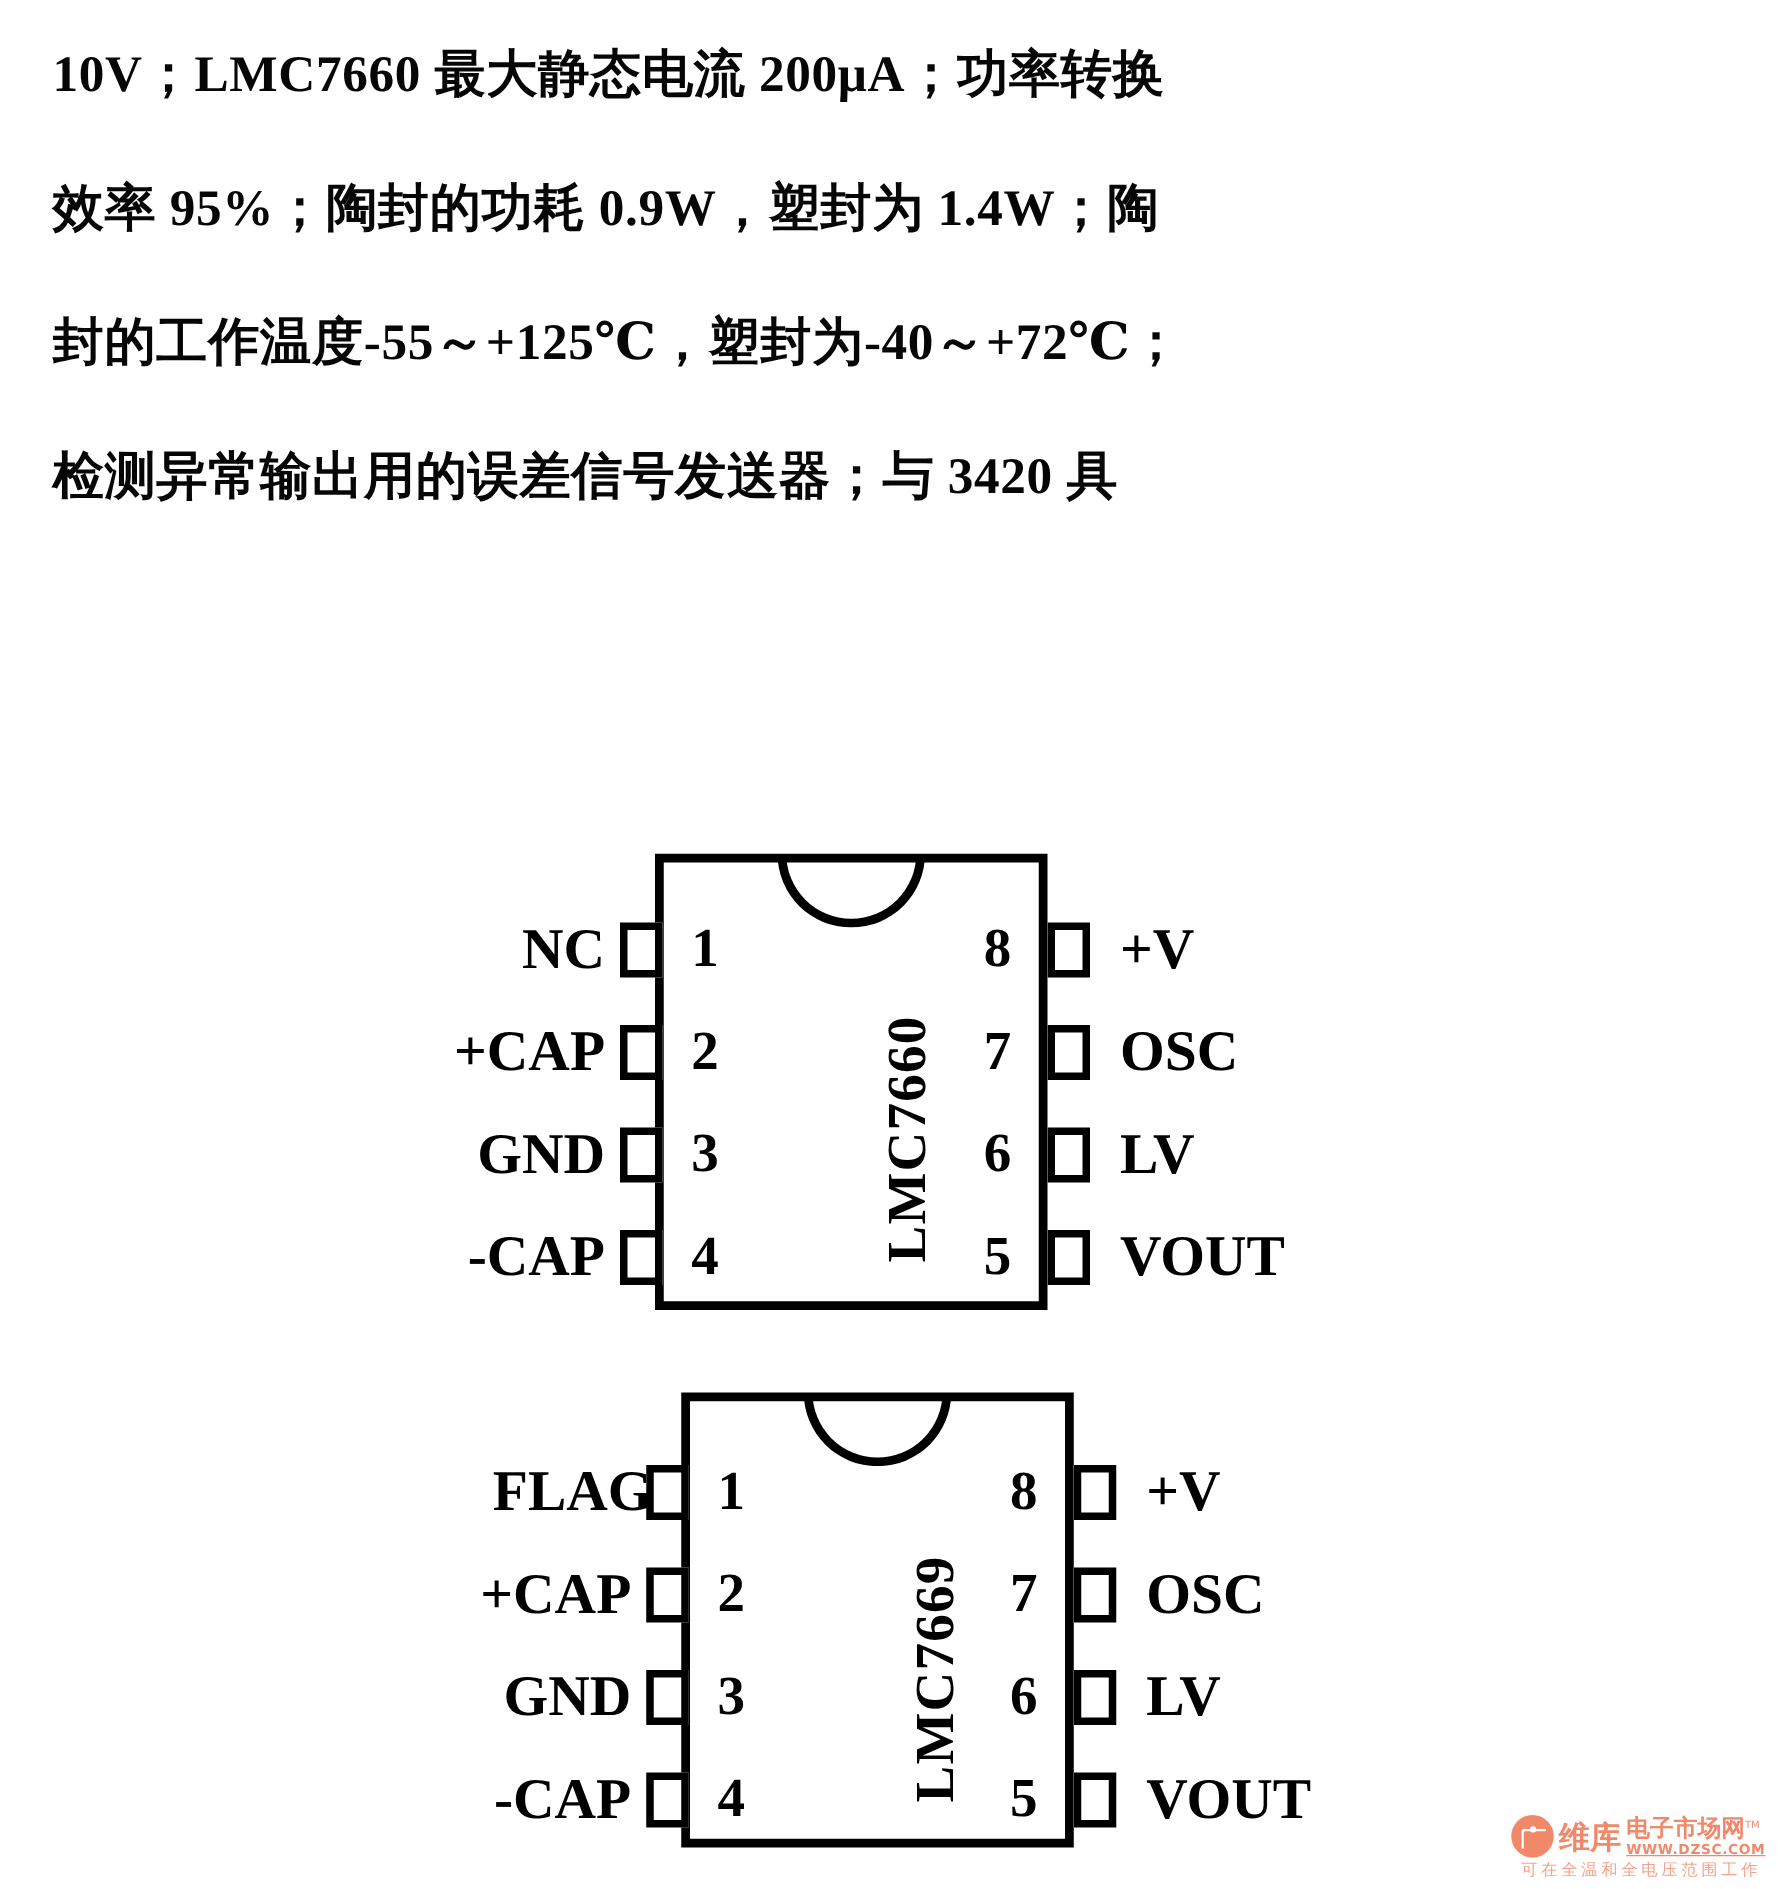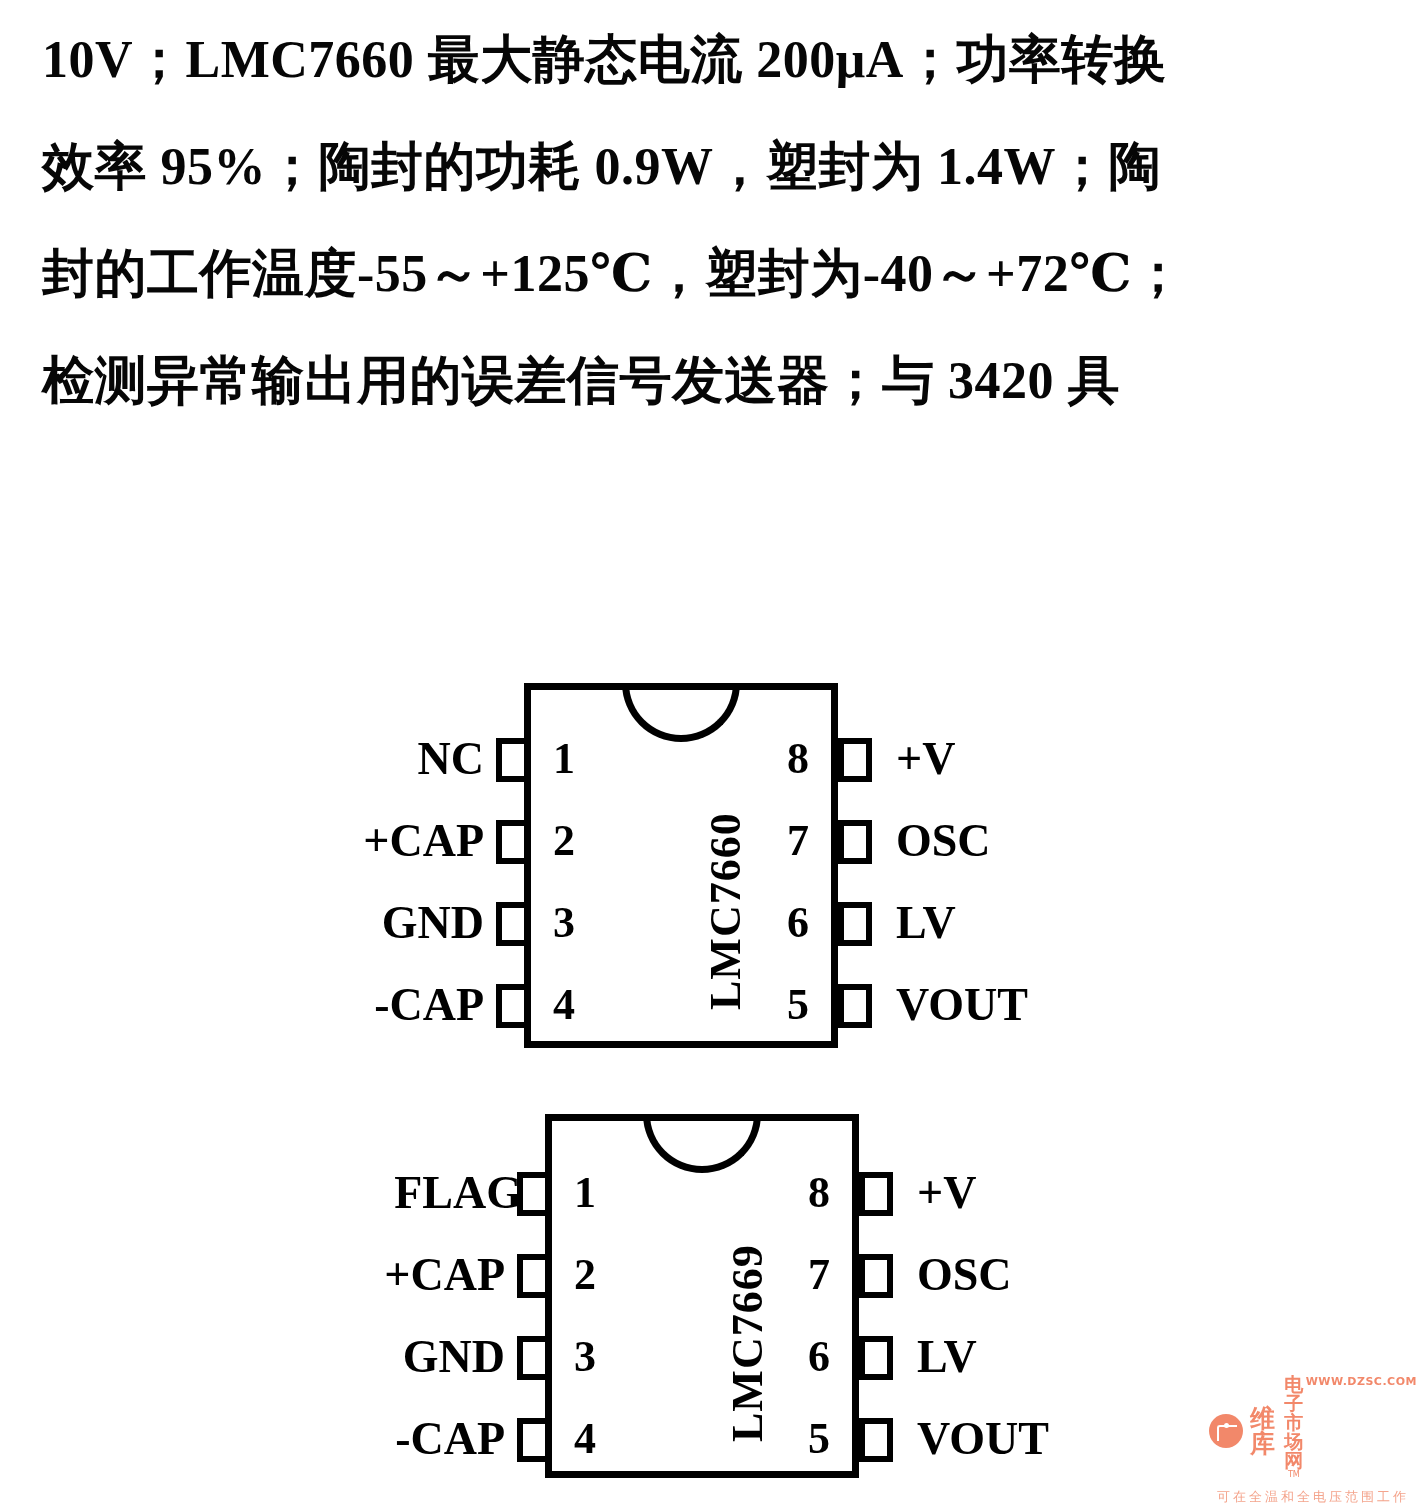--- a/index.html
+++ b/index.html
@@ -19,21 +19,21 @@
 
   
   .body-text {
     position: absolute;
     left: 42px;
     top: 6px;
     width: 1340px;
   }
   .text-line {
     font-family: "Liberation Serif", "DejaVu Serif", serif;
-    font-size: 52px;
+    font-size: 41px;
     font-weight: 700;
     line-height: 107px;
     letter-spacing: 0.5px;
     white-space: nowrap;
     color: #060606;
   }
 
   
   .chip {
     position: absolute;
@@ -154,30 +154,32 @@
     color: #f2886a;
   }
   .wm-url {
     font-family: "DejaVu Sans", sans-serif;
     font-size: 11px;
     font-weight: 700;
     letter-spacing: 0.5px;
     color: #f2886a;
     text-align: right;
     margin-top: 1px;
+    text-decoration: underline;
   }
   .wm-tag {
     font-family: "DejaVu Sans", sans-serif;
     font-size: 13px;
     letter-spacing: 3px;
     color: #f4a48c;
     margin-top: 4px;
   }
   .wm-right {
     display: flex;
+    flex-direction: column;
     align-items: flex-start;
   }
 </style>
 </head>
 <body>
 
 <div id="page">
 
   <div class="body-text">
     <div class="text-line">10V；LMC7660 最大静态电流 200μA；功率转换</div>

